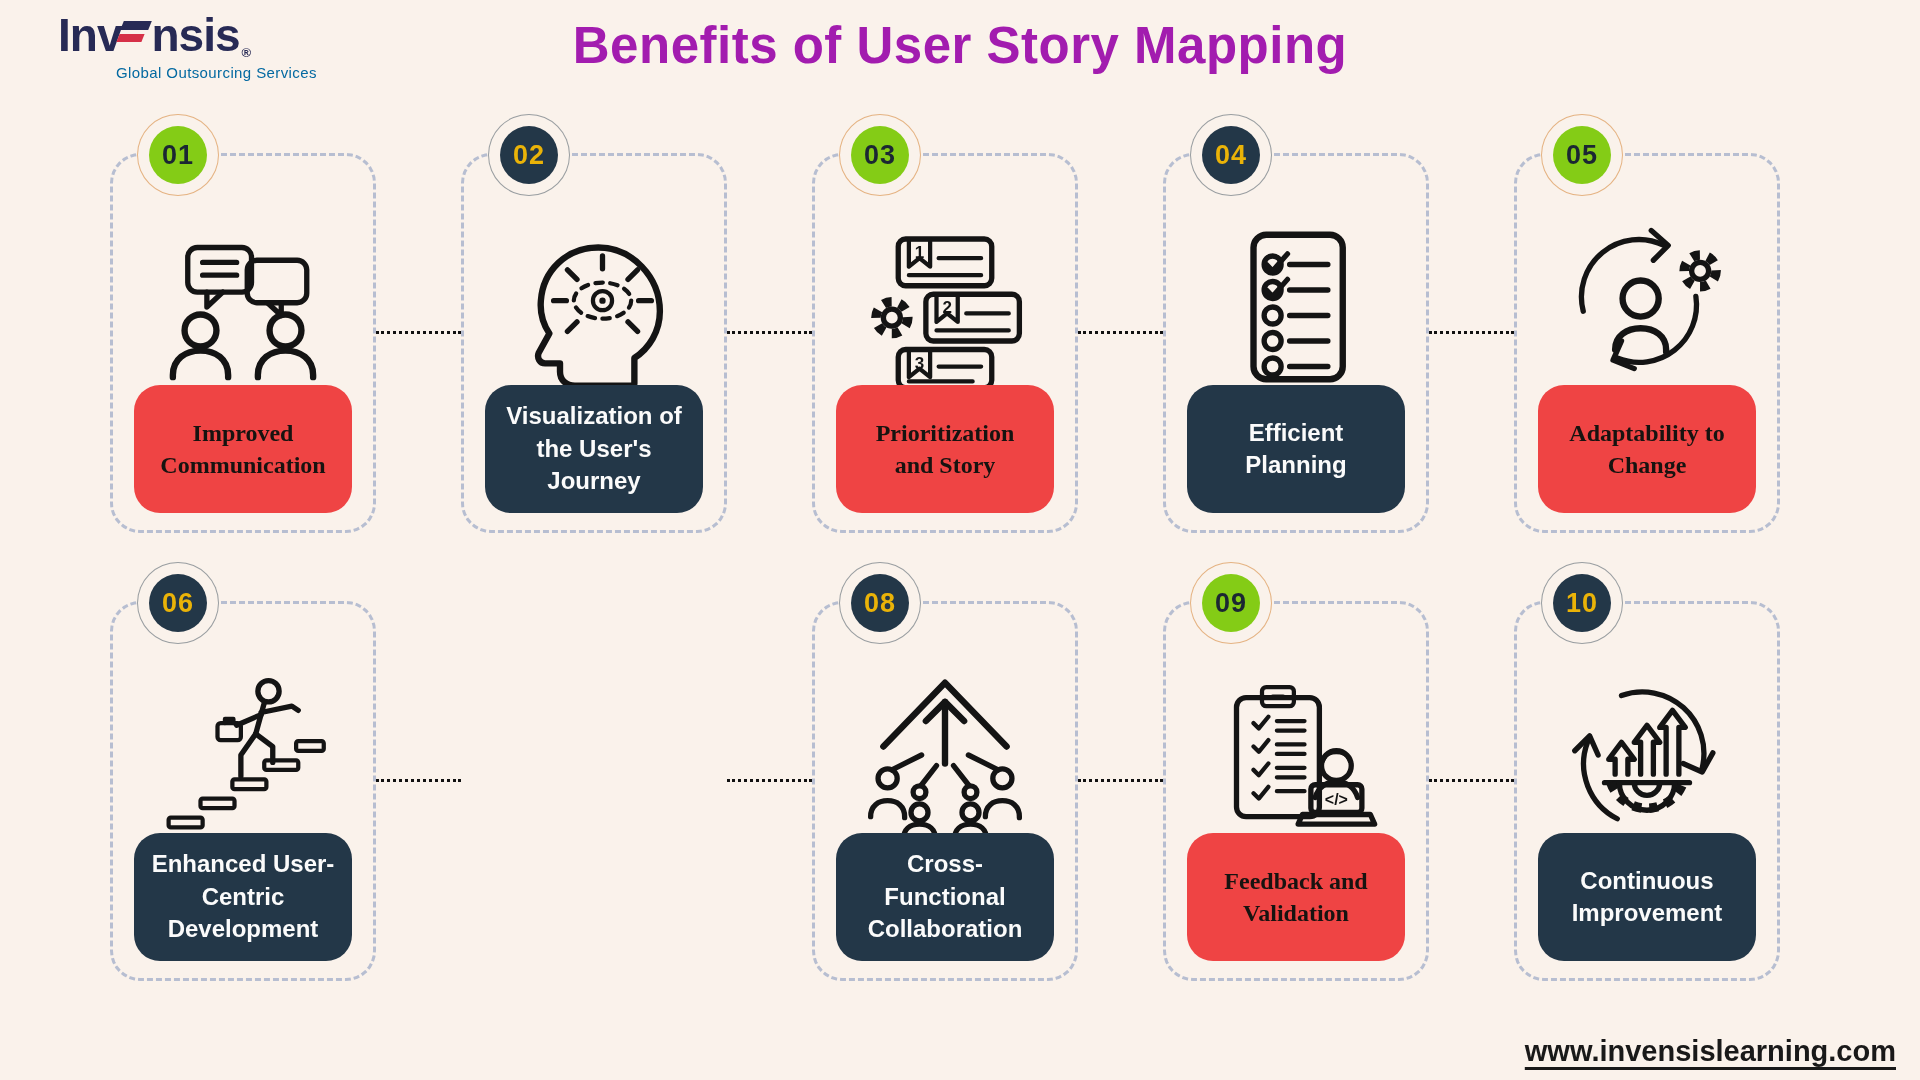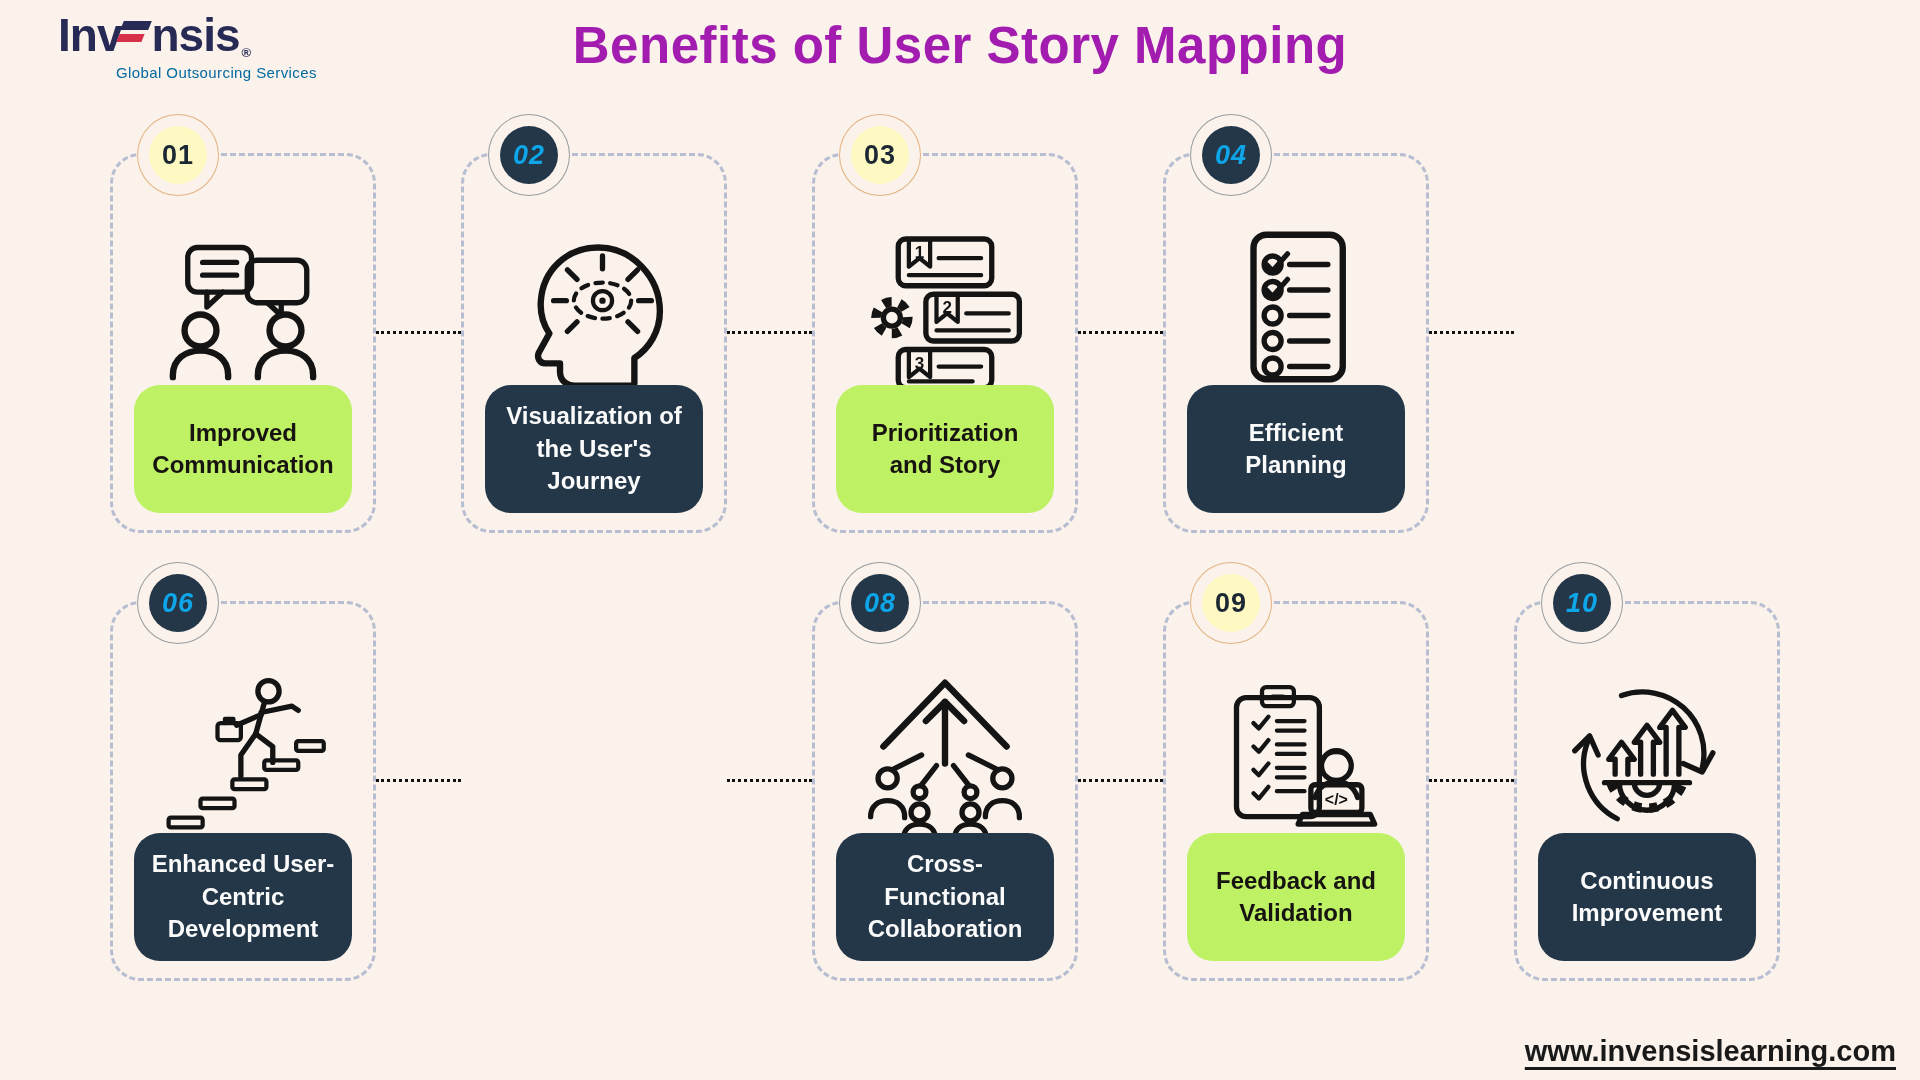--- a/index.html
+++ b/index.html
@@ -21,35 +21,35 @@
   
   .card{position:absolute;width:266px;height:380px;border:3px dashed #B7BED1;border-radius:30px;box-sizing:border-box;}
   .row1{top:153px}.row2{top:601px}
   .pos1{left:110px}.pos2{left:461px}.pos3{left:812px}.pos4{left:1163px}.pos5{left:1514px}
 
   .badge-halo{position:absolute;top:-42px;left:24px;width:80px;height:80px;border-radius:50%;
     background:#FAF2EB;border:1px solid rgba(224,163,104,.8);display:flex;align-items:center;justify-content:center;}
   .navy .badge-halo{border-color:rgba(35,55,72,.45);}
   .badge{width:58px;height:58px;border-radius:50%;display:flex;align-items:center;justify-content:center;
     font-size:27px;font-weight:800;letter-spacing:1px;}
-  .orange .badge{background:#fef9c3;color:#1B2733;}
-  .navy .badge{background:#233748;color:#0ea5e9;font-style:italic;}
+  .orange .badge{background:#84cc16;color:#1B2733;}
+  .navy .badge{background:#233748;color:#eab308;}
 
   .icon-area{position:absolute;top:46px;left:0;right:0;height:210px;display:flex;align-items:center;justify-content:center;}
   .icon-area svg{width:170px;height:170px;}
   .ic{stroke:#141414;stroke-width:6;fill:none;stroke-linecap:round;stroke-linejoin:round;}
   .ic5{stroke-width:5;}
   .ic4{stroke-width:4;}
   .gear-teeth{stroke:#141414;fill:none;stroke-width:9;stroke-dasharray:8 7.5;}
   .svgtxt{fill:#141414;font-family:"Liberation Sans",sans-serif;font-weight:700;stroke:none;}
 
   .pill{position:absolute;left:21px;right:21px;bottom:17px;min-height:128px;border-radius:26px;
     display:flex;align-items:center;justify-content:center;text-align:center;
     font-size:24px;font-weight:700;line-height:1.35;padding:10px 8px;box-sizing:border-box;white-space:pre-line;}
-  .orange .pill{background:#bef264;color:#171310;}
+  .orange .pill{background:#ef4444;color:#171310;font-family:Liberation Serif, serif;}
   .navy .pill{background:#233748;color:#FBFBFB;}
 
   .connector{position:absolute;width:85px;height:0;border-top:3px dotted #111;}
   .cg1{left:376px}.cg2{left:727px}.cg3{left:1078px}.cg4{left:1429px}
   .cr1{top:331px}.cr2{top:779px}
 
   .footer-link{position:absolute;right:24px;bottom:12px;font-size:29px;font-weight:800;color:#191919;
     text-decoration:underline;text-decoration-thickness:3px;text-underline-offset:6px;}
 </style>
 </head>
@@ -143,20 +143,39 @@
         <circle class="ic ic5" cx="58" cy="136" r="8"></circle>
         <path class="ic ic5" d="M74 40 h36 M74 64 h36 M74 88 h36 M74 112 h36 M74 136 h36"></path>
         <path class="ic ic5" d="M52 40 l6 6 14 -16"></path>
         <path class="ic ic5" d="M52 64 l6 6 14 -16"></path>
       </svg>
     </div>
     <div class="pill">Efficient
 Planning</div>
   </div>
 
+  <div class="card orange row1 pos5">
+    <div class="badge-halo">
+      <div class="badge">05</div>
+    </div>
+    <div class="icon-area">
+      <svg viewBox="0 0 160 160">
+        <path class="ic ic5" d="M20 84 A54 54 0 0 1 96 22"></path>
+        <path class="ic ic5" d="M84 8 L100 22 L86 36"></path>
+        <path class="ic ic5" d="M126 70 A54 54 0 0 1 52 128"></path>
+        <path class="ic ic5" d="M68 138 L48 130 L56 112"></path>
+        <circle class="ic" cx="74" cy="72" r="17"></circle>
+        <path class="ic" d="M50 120 c0,-13 11,-20 24,-20 s24,7 24,20 v2"></path>
+        <circle class="gear-teeth" cx="130" cy="46" r="15"></circle>
+        <circle class="ic ic5" cx="130" cy="46" r="8"></circle>
+      </svg>
+    </div>
+    <div class="pill">Adaptability to
+Change</div>
+  </div>
 
   <div class="card navy row2 pos1">
     <div class="badge-halo">
       <div class="badge">06</div>
     </div>
     <div class="icon-area">
       <svg viewBox="0 0 160 160">
         <circle class="ic ic5" cx="104" cy="20" r="10"></circle>
         <path class="ic ic5" d="M100 31 L92 60"></path>
         <path class="ic ic5" d="M97 40 L126 34 l6 4"></path>

